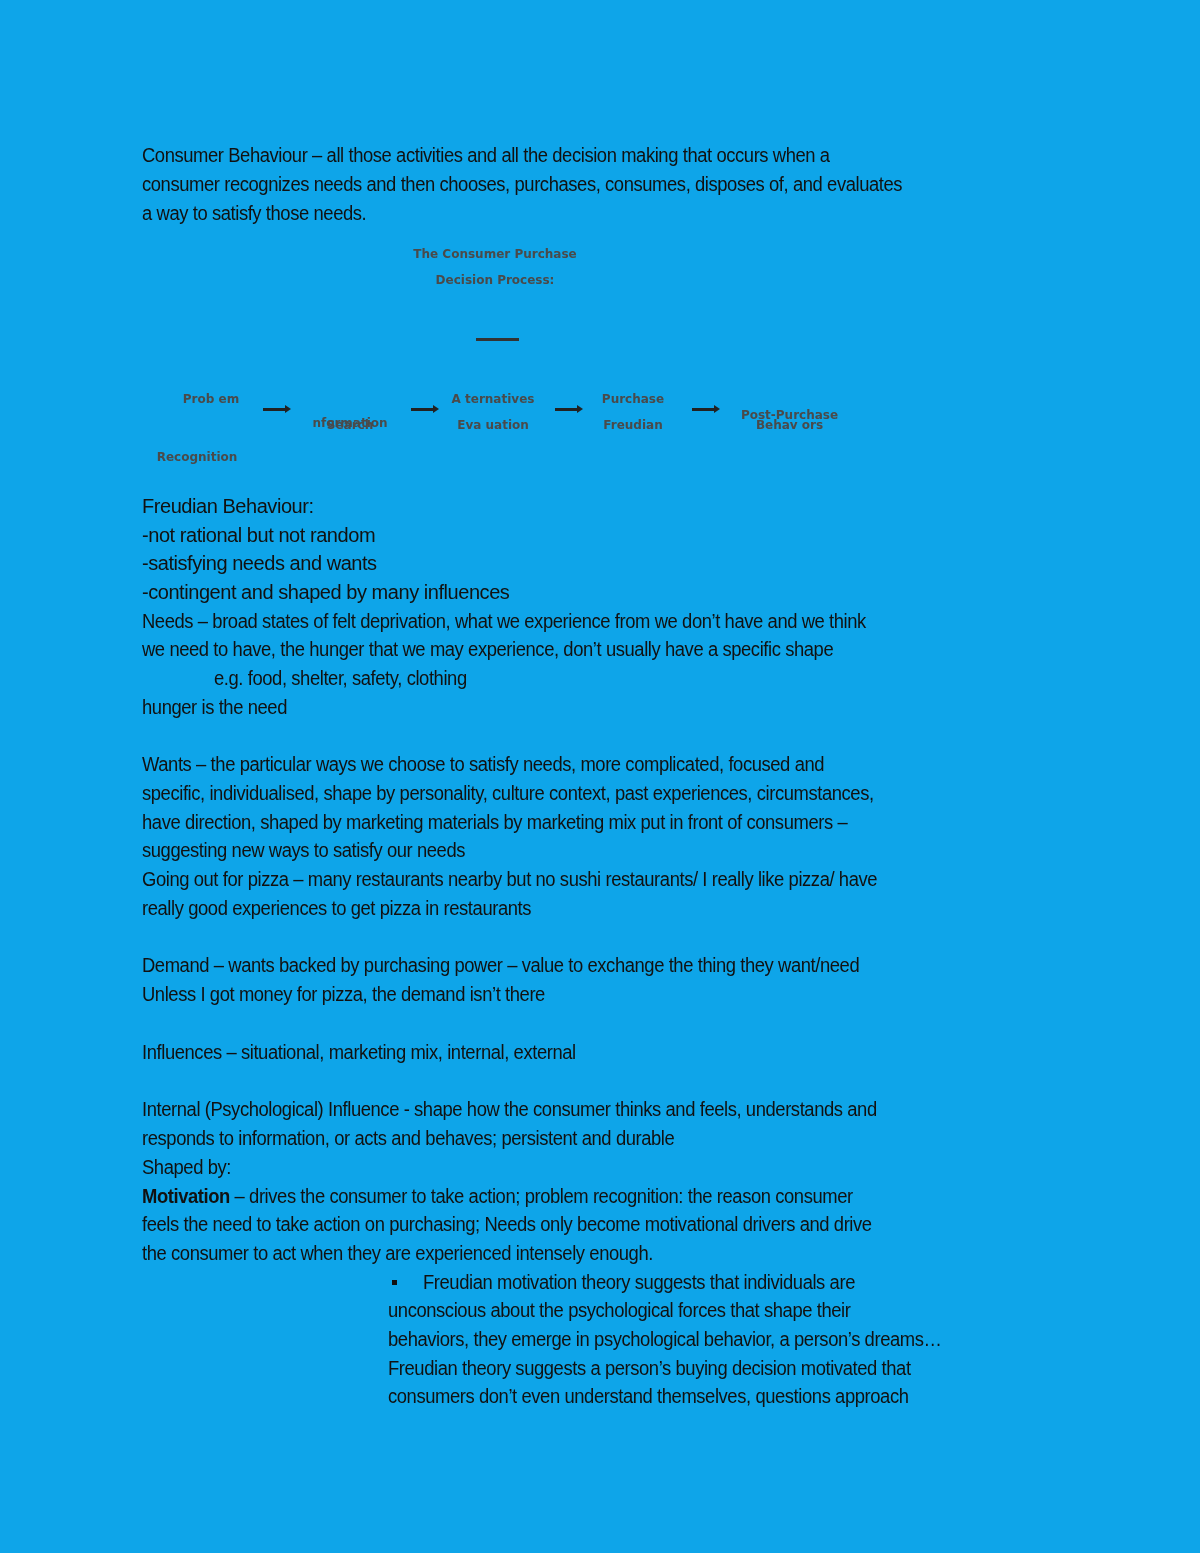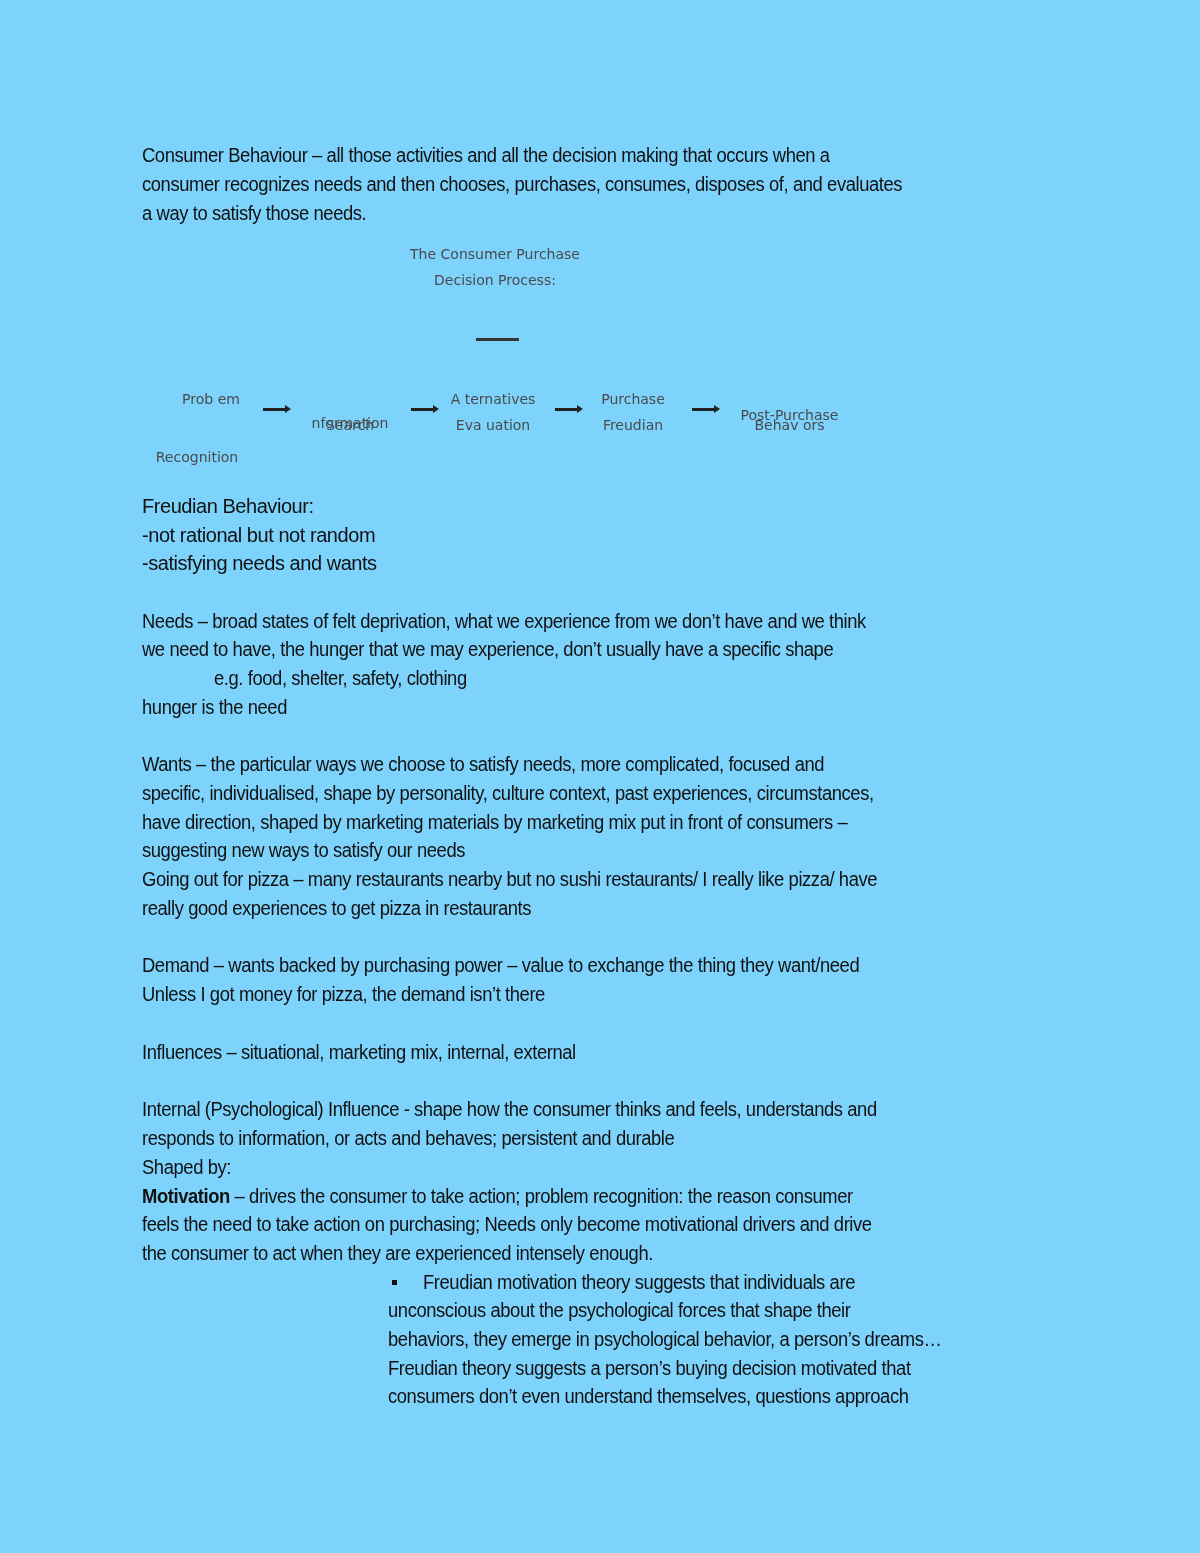--- a/index.html
+++ b/index.html
@@ -1,35 +1,35 @@
 <!DOCTYPE html>
 <html><head>
   <meta charset="utf-8">
   <style>
     html, body { margin: 0; padding: 0; background: #ffffff; }
     body { width: 1200px; height: 1553px; position: relative; overflow: hidden; }
-    .page { position: absolute; left: 0; top: 0; width: 1200px; height: 1553px; background: #7dd3fc; }
+    .page { position: absolute; left: 0; top: 0; width: 1200px; height: 1553px; background: #0ea5e9; }
     .t {
       position: absolute;
       left: 142px;
       font-family: "Liberation Sans Narrow", "Liberation Sans", sans-serif;
       font-size: 20px;
       line-height: 28.7px;
       color: #111;
       white-space: nowrap;
       transform-origin: left center;
       letter-spacing: -0.45px;
     }
     .cond { transform: scaleX(0.92); }
     .b { font-weight: bold; }
     .dg {
       position: absolute;
       font-family: "DejaVu Sans", sans-serif;
-      font-weight: 400;
-      font-size: 14px;
+      font-weight: 700;
+      font-size: 12px;
       line-height: 26px;
       color: #4a4a4a;
       text-align: center;
       white-space: nowrap;
     }
     .arrow {
       position: absolute;
       height: 3px;
       width: 24px;
       background: #222;
@@ -88,20 +88,21 @@
 
     <div>
       <div class="dg" style="left:712px; top:402px; width:155px;">Post-Purchase</div>
       <div class="dg" style="left:712px; top:412px; width:155px;">Behav ors</div>
     </div>
   </div>
 
   <div class="t" style="top:492px">Freudian Behaviour:</div>
   <div class="t" style="top:521px">-not rational but not random</div>
   <div class="t" style="top:549px">-satisfying needs and wants</div>
+  <div class="t" style="top:578px">-contingent and shaped by many influences</div>
 
   <div class="t cond" style="top:607px">Needs – broad states of felt deprivation, what we experience from we don’t have and we think</div>
   <div class="t cond" style="top:635px">we need to have, the hunger that we may experience, don’t usually have a specific shape</div>
   <div class="t cond" style="top:664px; left:214px;">e.g. food, shelter, safety, clothing</div>
   <div class="t cond" style="top:693px">hunger is the need</div>
 
   <div class="t cond" style="top:750px">Wants – the particular ways we choose to satisfy needs, more complicated, focused and</div>
   <div class="t cond" style="top:779px">specific, individualised, shape by personality, culture context, past experiences, circumstances,</div>
   <div class="t cond" style="top:808px">have direction, shaped by marketing materials by marketing mix put in front of consumers –</div>
   <div class="t cond" style="top:836px">suggesting new ways to satisfy our needs</div>

